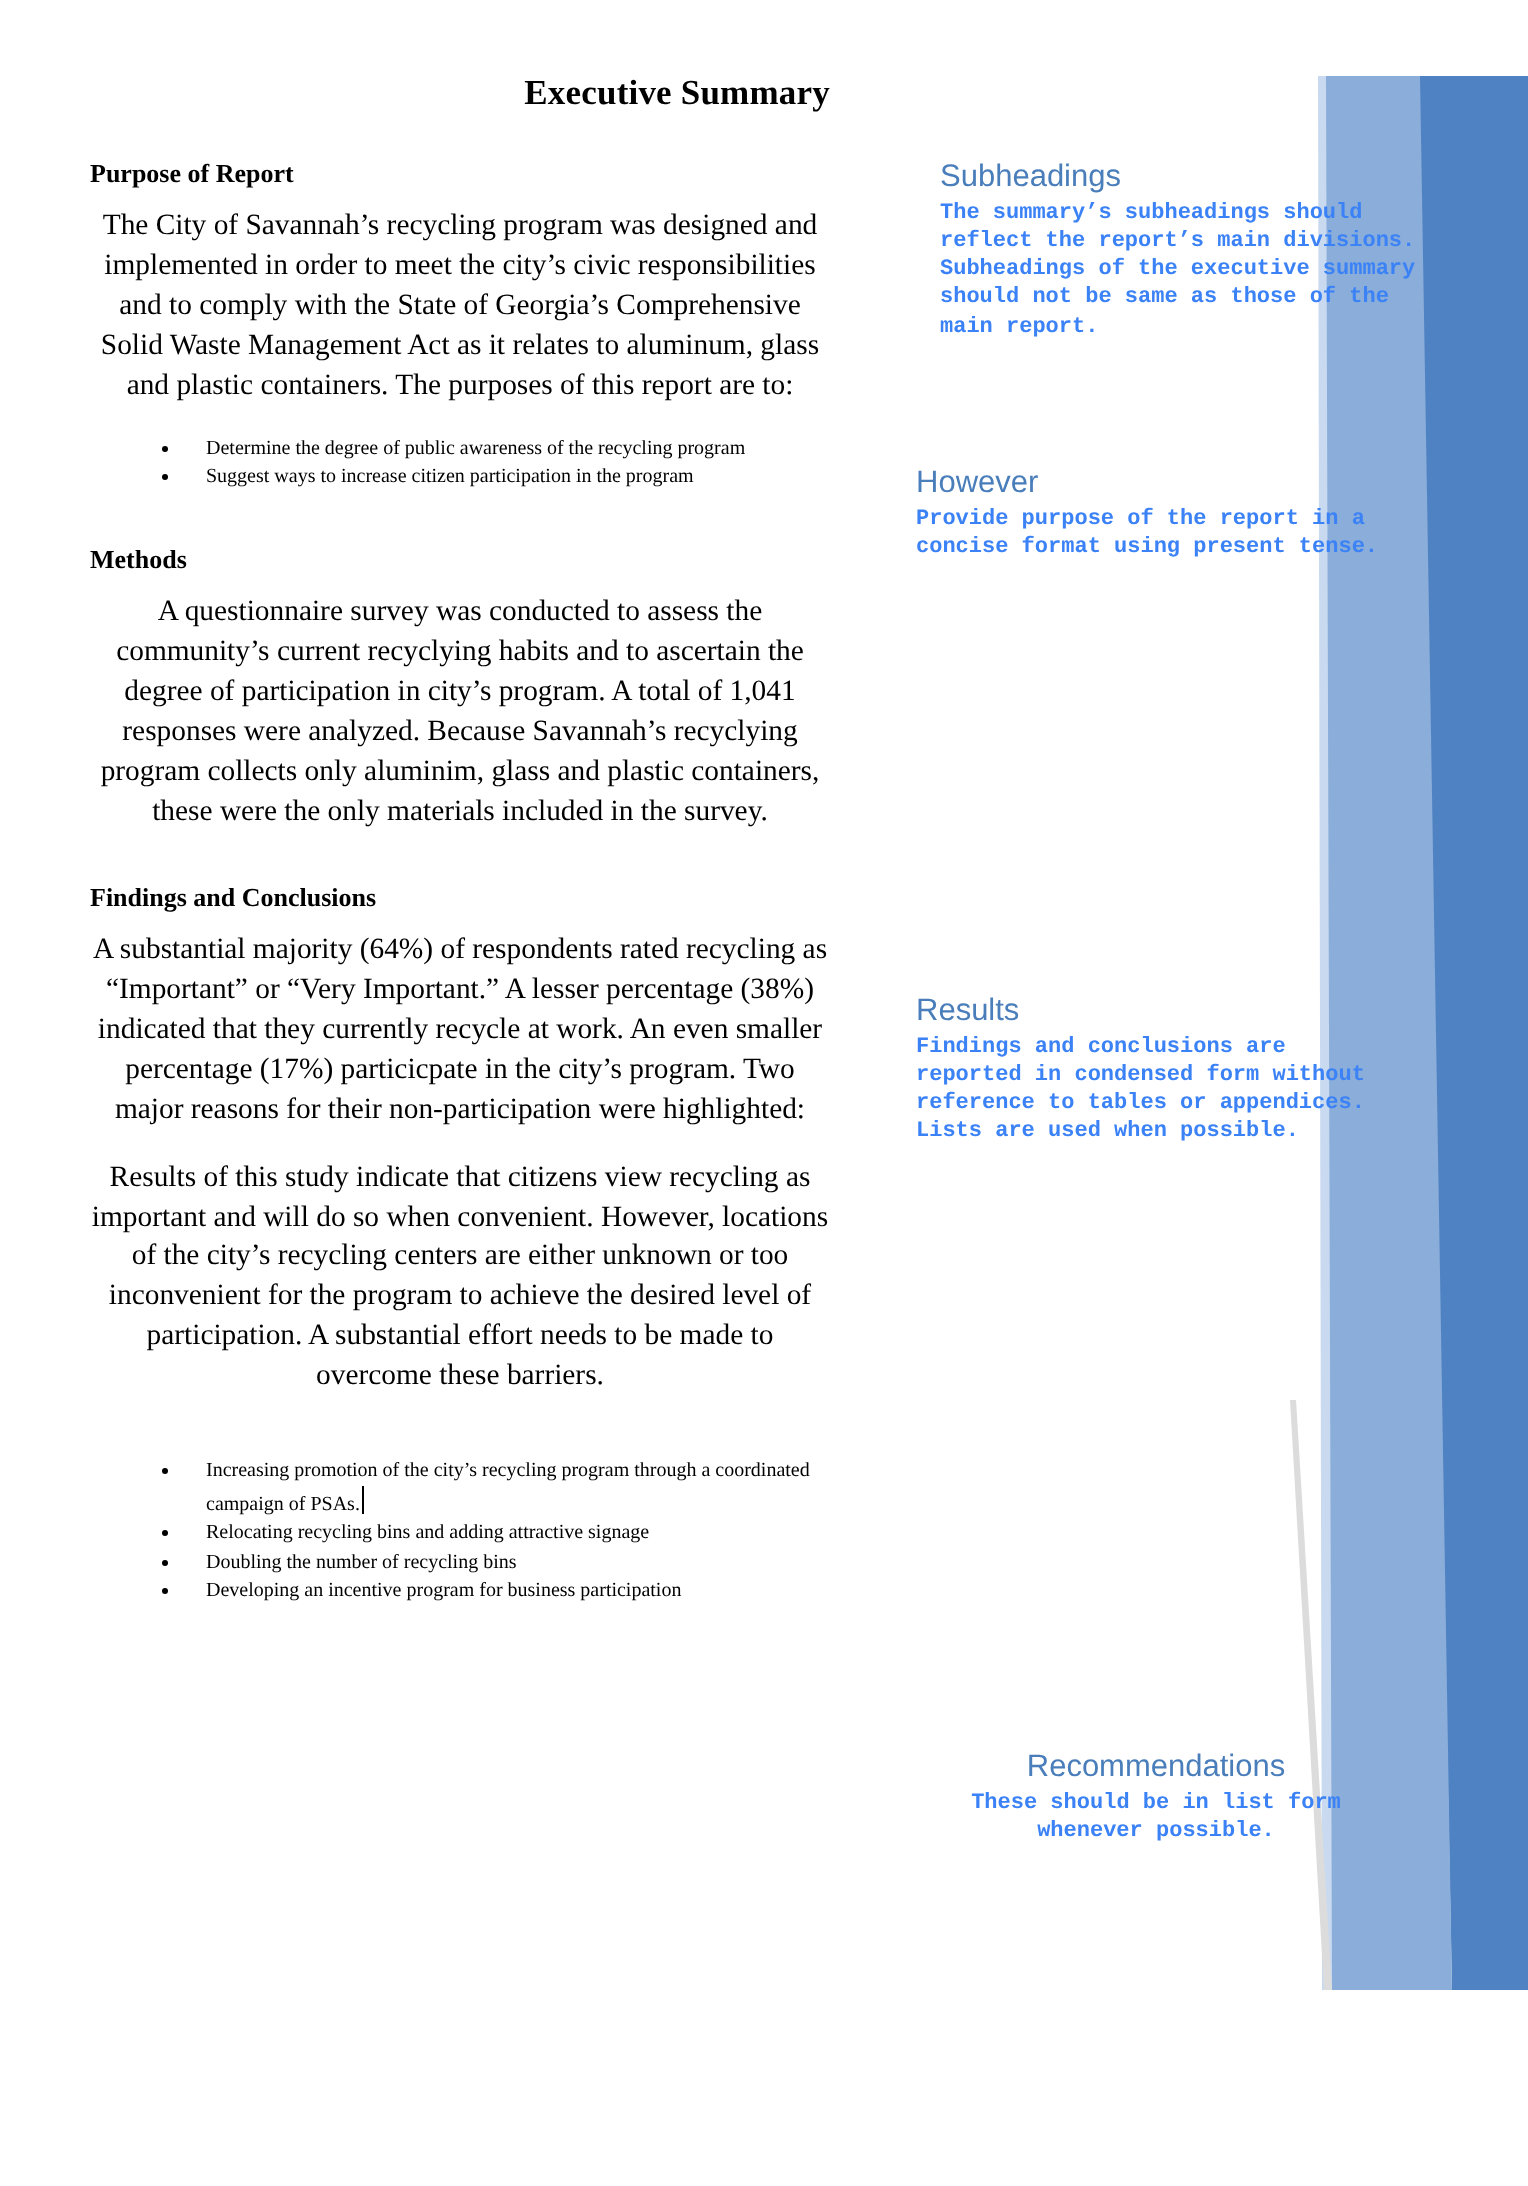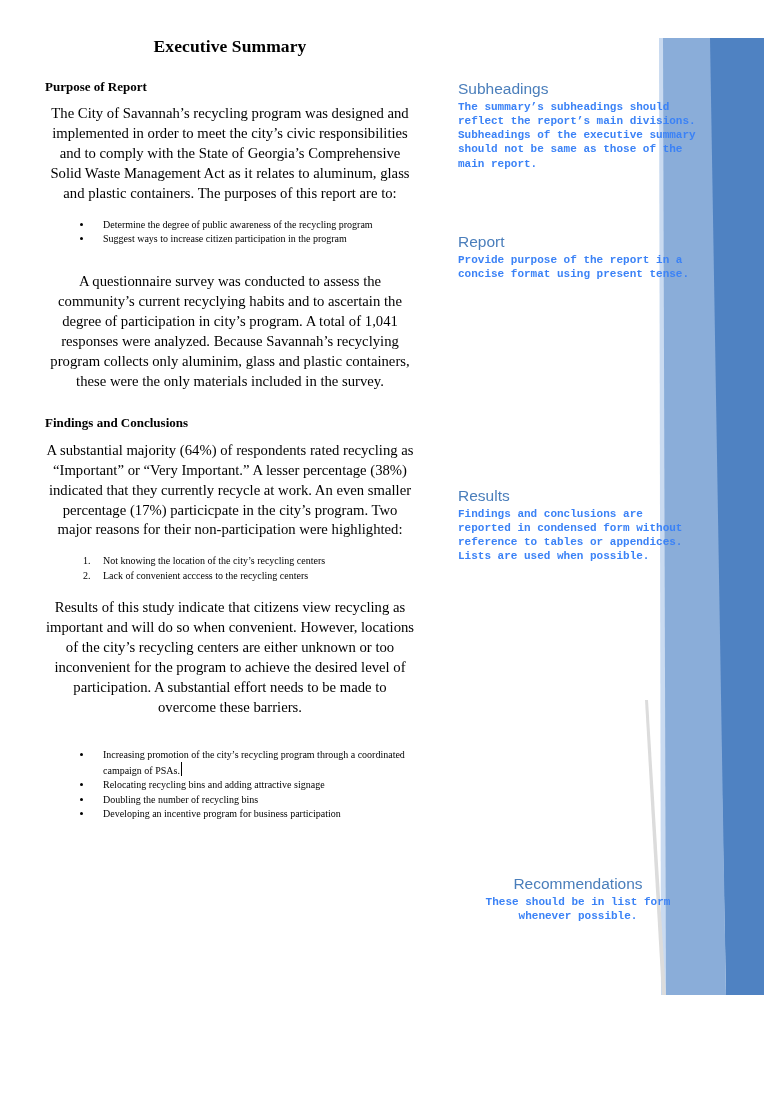--- a/index.html
+++ b/index.html
@@ -30,21 +30,21 @@
   .doc-column {
     position: absolute;
     left: 45px;
     top: 36px;
     width: 370px;
   }
 
   .page-title {
     font-size: 17.5px;
     font-weight: bold;
-    text-align: center;
+    text-align: right;
     margin: 0 0 22px 0;
     letter-spacing: 0.1px;
   }
 
   .section {
     margin-bottom: 0;
   }
 
   .section-heading {
     font-size: 13px;
@@ -140,61 +140,58 @@
     <p class="body-text">The City of Savannah’s recycling program was designed and implemented in order to meet the city’s civic responsibilities and to comply with the State of Georgia’s Comprehensive Solid Waste Management Act as it relates to aluminum, glass and plastic containers. The purposes of this report are to:</p>
     <ul class="doc-list">
       <li>Determine the degree of public awareness of the recycling program</li>
       <li>Suggest ways to increase citizen participation in the program</li>
     </ul>
   </div>
 
   <div class="gap-sm"></div>
 
   <div class="section">
+    <h2 class="section-heading">Methods</h2>
     <p class="body-text">A questionnaire survey was conducted to assess the community’s current recyclying habits and to ascertain the degree of participation in city’s program. A total of 1,041 responses were analyzed. Because Savannah’s recyclying program collects only aluminim, glass and plastic containers, these were the only materials included in the survey.</p>
   </div>
 
   <div class="gap-sm"></div>
 
   <div class="section">
     <h2 class="section-heading">Findings and Conclusions</h2>
     <p class="body-text">A substantial majority (64%) of respondents rated recycling as “Important” or “Very Important.” A lesser percentage (38%) indicated that they currently recycle at work. An even smaller percentage (17%) particicpate in the city’s program. Two major reasons for their non-participation were highlighted:</p>
-    <ol class="doc-list">
-      <li>Not knowing the location of the city’s recycling centers</li>
-      <li>Lack of convenient acccess to the recycling centers</li>
-    </ol>
     <p class="body-text">Results of this study indicate that citizens view recycling as important and will do so when convenient. However, locations of the city’s recycling centers are either unknown or too inconvenient for the program to achieve the desired level of participation. A substantial effort needs to be made to overcome these barriers.</p>
   </div>
 
   <div class="gap-md"></div>
 
   <div class="section">
     <ul class="doc-list">
       <li><span>Increasing promotion of the city’s recycling program through a coordinated campaign of PSAs.</span><span class="caret"></span></li>
       <li>Relocating recycling bins and adding attractive signage</li>
       <li>Doubling the number of recycling bins</li>
       <li>Developing an incentive program for business participation</li>
     </ul>
   </div>
 
 </div>
 
 <div class="annotations">
 
-  <div class="annotation" style="top:80px;">
+  <div class="annotation" style="top:80px;margin-left:12px;">
     <div class="annotation-title">Subheadings</div>
     <div class="annotation-body">The summary’s subheadings should reflect the report’s main divisions. Subheadings of the executive summary should not be same as those of the main report.</div>
   </div>
 
   <div class="annotation" style="top:233px;">
-    <div class="annotation-title">Report</div>
+    <div class="annotation-title">However</div>
     <div class="annotation-body">Provide purpose of the report in a concise format using present tense.</div>
   </div>
 
-  <div class="annotation" style="top:487px;">
+  <div class="annotation" style="top:497px;">
     <div class="annotation-title">Results</div>
     <div class="annotation-body">Findings and conclusions are reported in condensed form without reference to tables or appendices. Lists are used when possible.</div>
   </div>
 
   <div class="annotation" style="top:875px;text-align:center;">
     <div class="annotation-title">Recommendations</div>
     <div class="annotation-body">These should be in list form whenever possible.</div>
   </div>
 
 </div>

